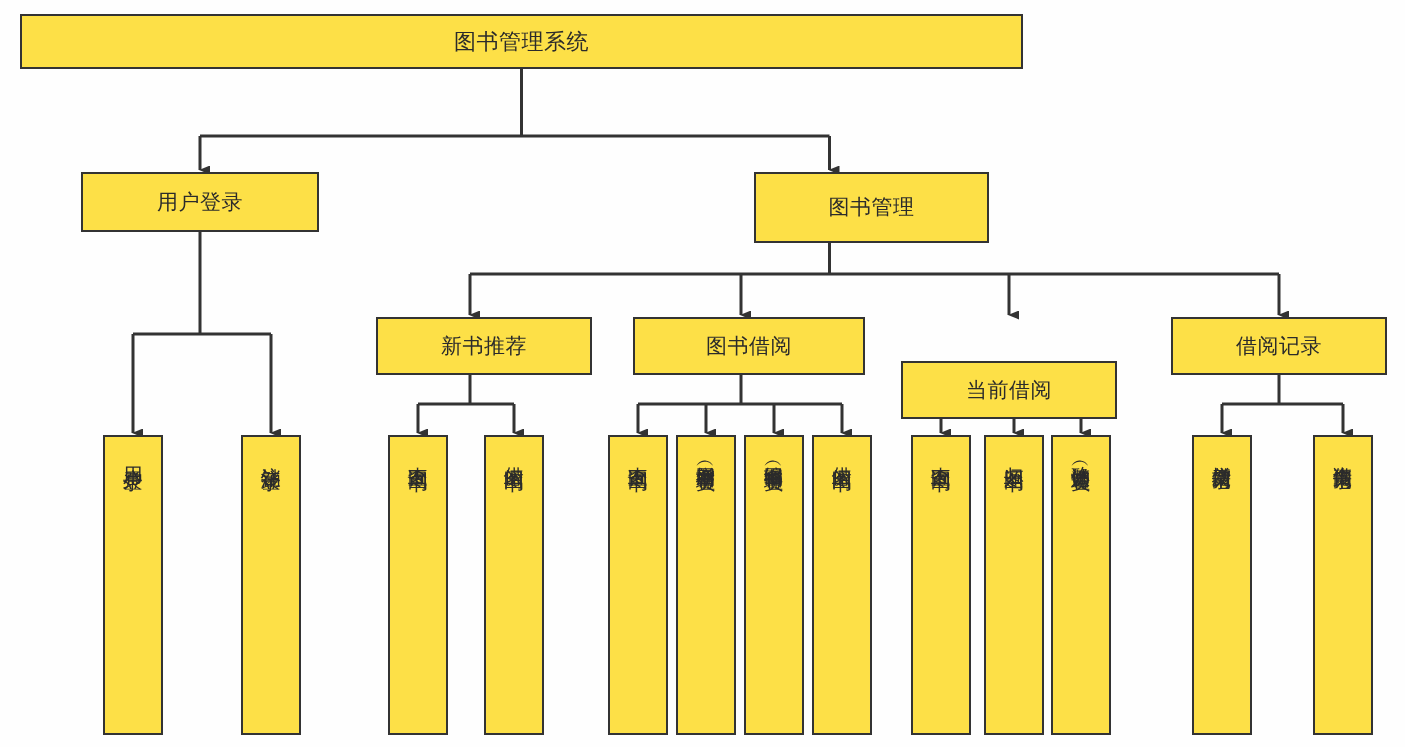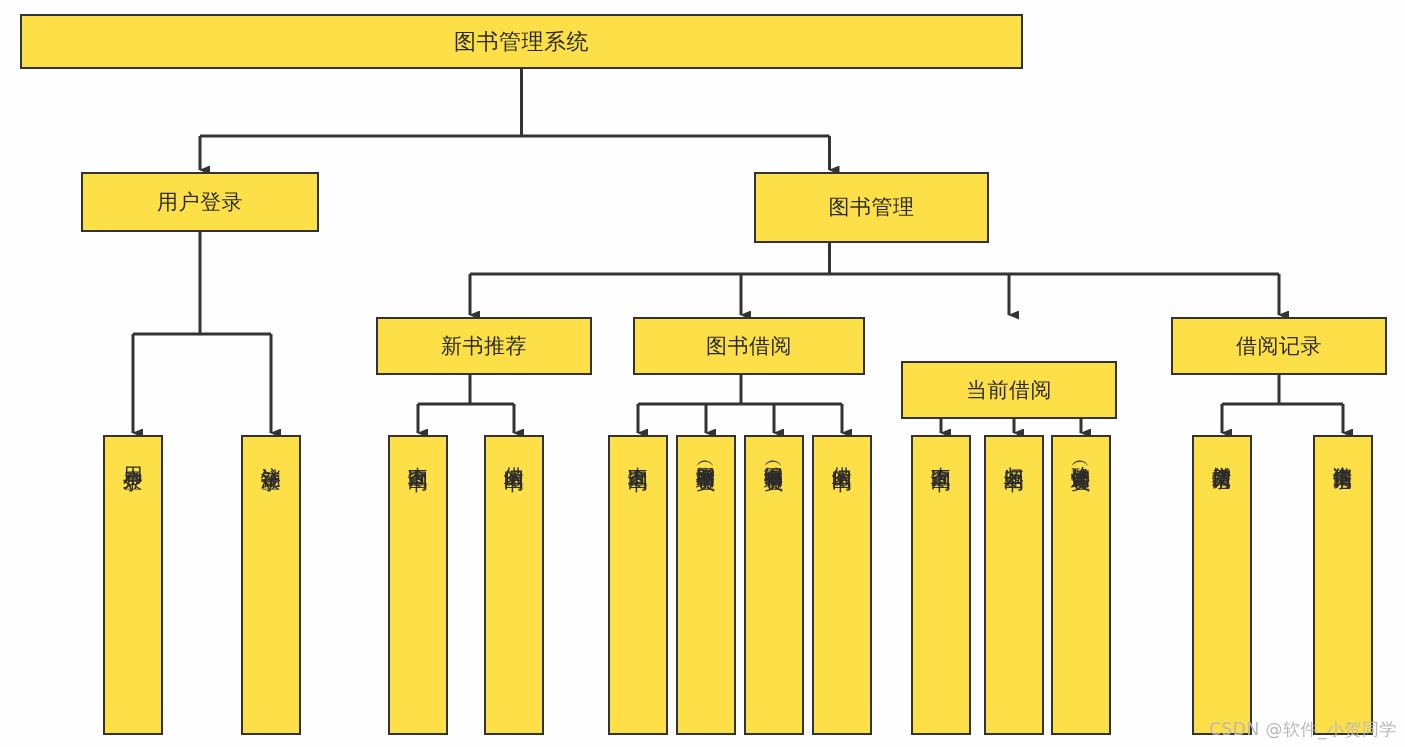--- a/index.html
+++ b/index.html
@@ -180,14 +180,13 @@
         <span class="node-label">确认归还（管理员）</span>
       </div>
       <div class="node vertical tall-text" style="left: 1192px; top: 435px; width: 60px; height: 300px;">
         <span class="node-label">新增借阅记录</span>
       </div>
       <div class="node vertical tall-text" style="left: 1313px; top: 435px; width: 60px; height: 300px;">
         <span class="node-label">查询借阅记录</span>
       </div>
     </div>
 
-  <div id="watermark">CSDN @软件_小贺同学</div>
 </div>
 
 </body></html>

